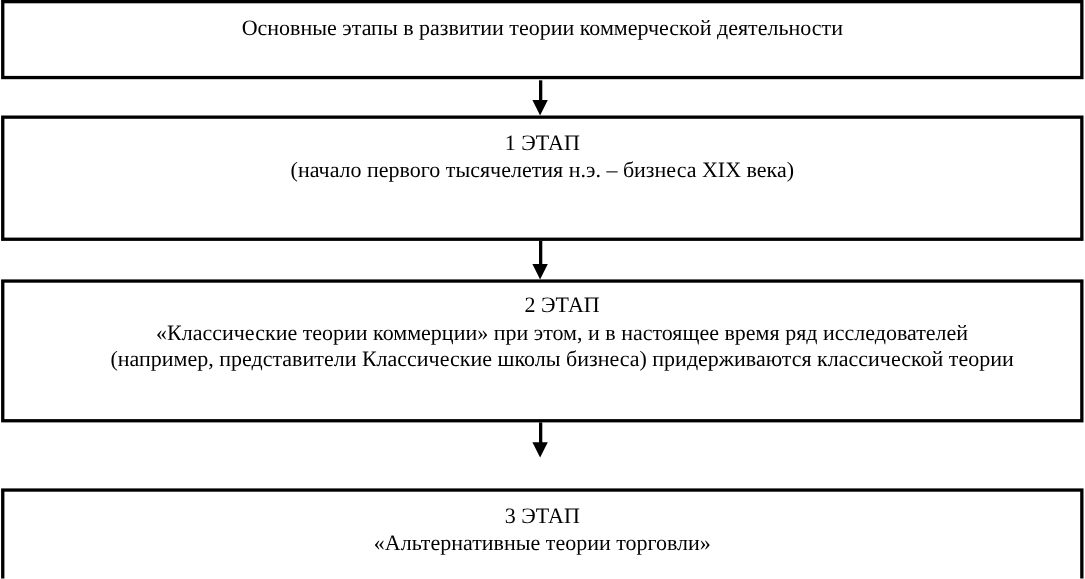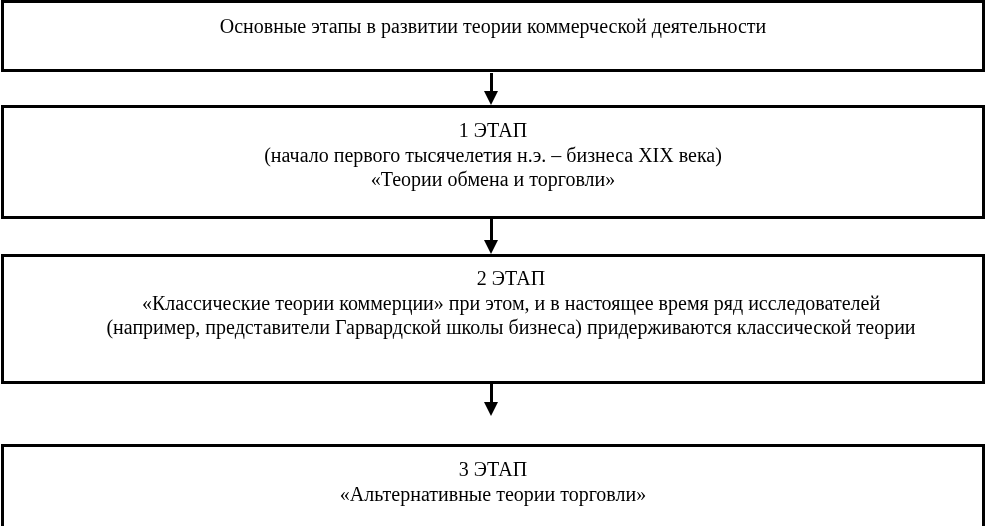--- a/index.html
+++ b/index.html
@@ -65,34 +65,33 @@
 
 <div class="arrow" style="top:73px;height:32px;">
   <div class="shaft" style="height:20px;"></div>
   <div class="head" style="top:18px;"></div>
 </div>
 
 <div class="box" id="box-stage1">
   <div class="inner">
     <span class="line">1 ЭТАП</span>
     <span class="line">(начало первого тысячелетия н.э. – бизнеса XIX века)</span>
-    <span class="line">«Теории обмена и торговли»</span>
   </div>
 </div>
 
 <div class="arrow" style="top:219px;height:35px;">
   <div class="shaft" style="height:22px;"></div>
   <div class="head" style="top:21px;"></div>
 </div>
 
 <div class="box" id="box-stage2">
   <div class="inner">
     <span class="line">2 ЭТАП</span>
     <span class="line">«Классические теории коммерции» при этом, и в настоящее время ряд исследователей</span>
-    <span class="line">(например, представители Гарвардской школы бизнеса) придерживаются классической теории</span>
+    <span class="line">(например, представители Классические школы бизнеса) придерживаются классической теории</span>
   </div>
 </div>
 
 <div class="arrow" style="top:384px;height:32px;">
   <div class="shaft" style="height:19px;"></div>
   <div class="head" style="top:18px;"></div>
 </div>
 
 <div class="box" id="box-stage3">
   <div class="inner">

